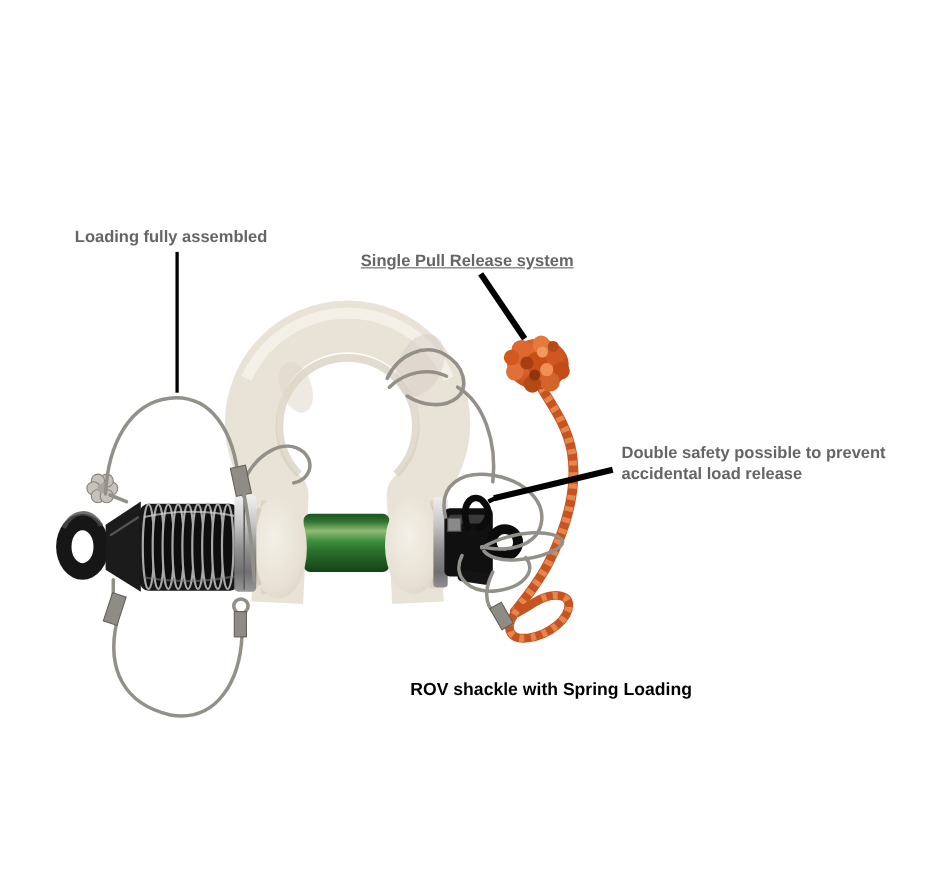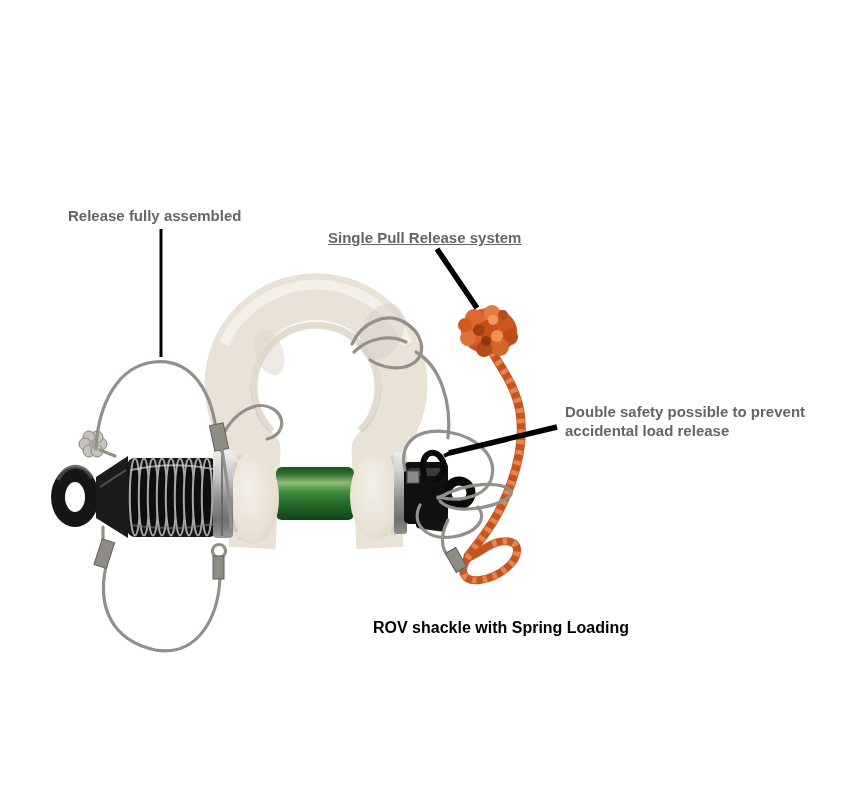--- a/index.html
+++ b/index.html
@@ -203,20 +203,20 @@
     </g>
 
     <g>
       <line class="arrow" x1="161" y1="229" x2="161" y2="357" stroke-width="3"></line>
       <line class="arrow" x1="437" y1="249" x2="477" y2="308" stroke-width="5.5"></line>
       <line class="arrow" x1="557" y1="427" x2="449" y2="453" stroke-width="5.5"></line>
       <line class="arrow" x1="452" y1="452" x2="444" y2="456" stroke-width="4"></line>
     </g>
   </svg>
 
-  <div class="ann" style="left:68px;top:206px;">Release fully assembled</div>
+  <div class="ann" style="left:68px;top:206px;">Loading fully assembled</div>
 
   <div class="ann" style="left:328px;top:228px;text-decoration:underline;">Single Pull Release system</div>
 
   <div class="ann wrap" style="left:565px;top:402px;">Double safety possible to prevent accidental load release</div>
 
   <div class="caption">ROV shackle with Spring Loading</div>
 </div>
 
 </body></html>

